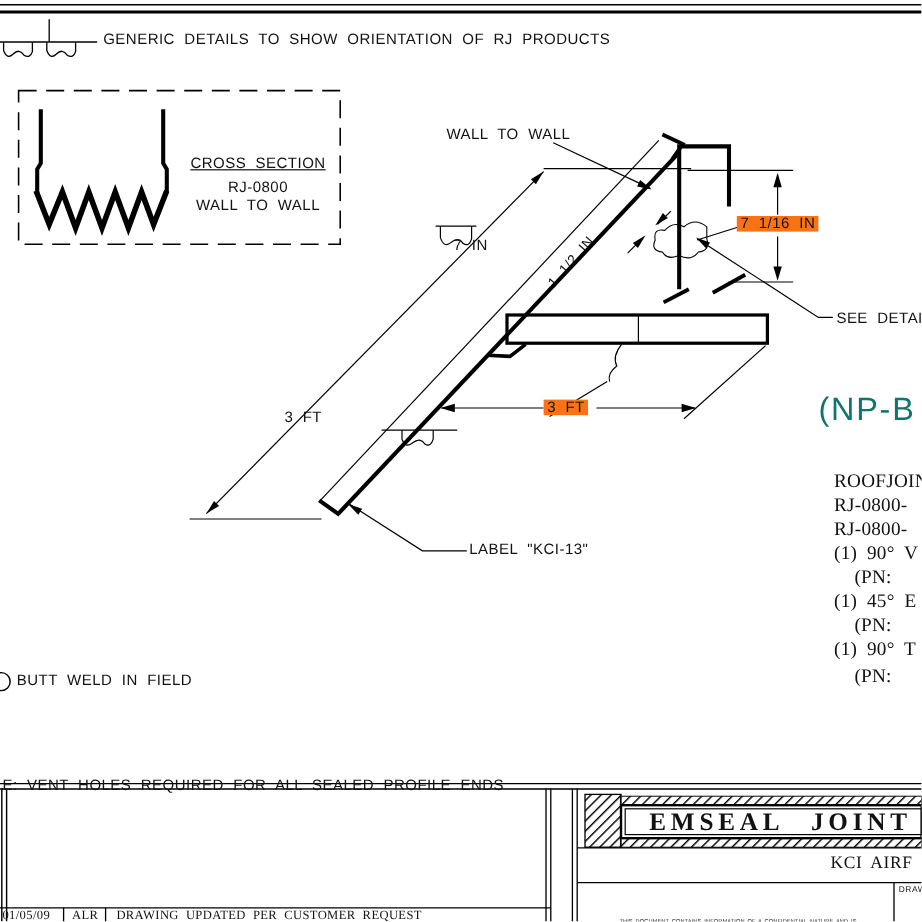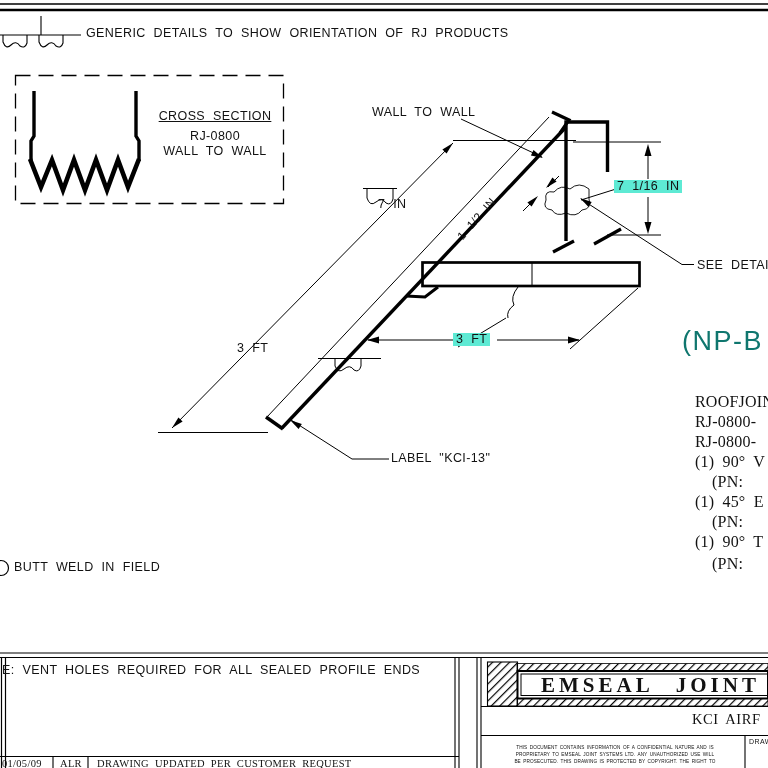--- a/index.html
+++ b/index.html
@@ -1,22 +1,22 @@
 <!DOCTYPE html>
 <html><head>
 <meta charset="utf-8">
 <style>
   html,body{margin:0;padding:0;}
   body{width:768px;height:768px;overflow:hidden;background:#fff;}
   #sheet{position:relative;width:768px;height:768px;background:#fff;overflow:hidden;}
   #linework{position:absolute;left:0;top:0;z-index:0;}
   .lbl{position:absolute;z-index:2;font-family:"Liberation Sans",sans-serif;font-size:12.5px;
        letter-spacing:.4px;word-spacing:4px;white-space:nowrap;color:#121212;line-height:1.05;}
-  .bg{background:#5eead4;padding:0 3px;}
-  .center{text-align:center;}
+  .bg{background:#f97316;padding:0 3px;}
+  .center{text-align:center;margin-top:20px;}
   .underline{text-decoration:underline;}
   .np{font-size:27px;letter-spacing:1.5px;color:#0f766e;}
   .prod{font-family:"Liberation Serif",serif;font-size:16px;letter-spacing:.2px;}
   .emseal{font-family:"Liberation Serif",serif;font-weight:bold;font-size:21px;
           letter-spacing:4px;word-spacing:14px;}
   .kci{font-family:"Liberation Serif",serif;font-size:14.5px;letter-spacing:.6px;word-spacing:3px;}
   .conf{font-size:4.7px;letter-spacing:.1px;word-spacing:1px;line-height:7px;white-space:nowrap;}
   .tiny{font-size:7px;}
   .rev{font-family:"Liberation Serif",serif;font-size:10.5px;letter-spacing:.3px;word-spacing:3px;text-align:center;}
   .rot{transform:rotate(-49deg);transform-origin:left bottom;font-size:11.5px;}
@@ -148,21 +148,21 @@
   <div class="lbl prod" style="left:695px;top:414px">RJ-0800-</div>
   <div class="lbl prod" style="left:695px;top:434px">RJ-0800-</div>
   <div class="lbl prod" style="left:695px;top:454px">(1) 90° V</div>
   <div class="lbl prod" style="left:712px;top:474px">(PN:</div>
   <div class="lbl prod" style="left:695px;top:494px">(1) 45° E</div>
   <div class="lbl prod" style="left:712px;top:514px">(PN:</div>
   <div class="lbl prod" style="left:695px;top:534px">(1) 90° T</div>
   <div class="lbl prod" style="left:712px;top:556px">(PN:</div>
 
   <div class="lbl" style="left:14px;top:561px">BUTT WELD IN FIELD</div>
-  <div class="lbl" style="left:2px;top:664px">E: VENT HOLES REQUIRED FOR ALL SEALED PROFILE ENDS</div>
+  <div class="lbl" style="left:2px;top:648px">E: VENT HOLES REQUIRED FOR ALL SEALED PROFILE ENDS</div>
 
   <div class="lbl emseal" style="left:541px;top:674px">EMSEAL JOINT S</div>
   <div class="lbl kci" style="left:692px;top:712px">KCI AIRF</div>
 
   <div class="lbl conf center" style="left:489px;top:744px;width:252px">THIS DOCUMENT CONTAINS INFORMATION OF A CONFIDENTIAL NATURE AND IS</div>
   <div class="lbl conf center" style="left:489px;top:751px;width:252px">PROPRIETARY TO EMSEAL JOINT SYSTEMS LTD. ANY UNAUTHORIZED USE WILL</div>
   <div class="lbl conf center" style="left:489px;top:758px;width:252px">BE PROSECUTED. THIS DRAWING IS PROTECTED BY COPYRIGHT. THE RIGHT TO</div>
 
   <div class="lbl tiny" style="left:749px;top:738px">DRAW</div>
 

